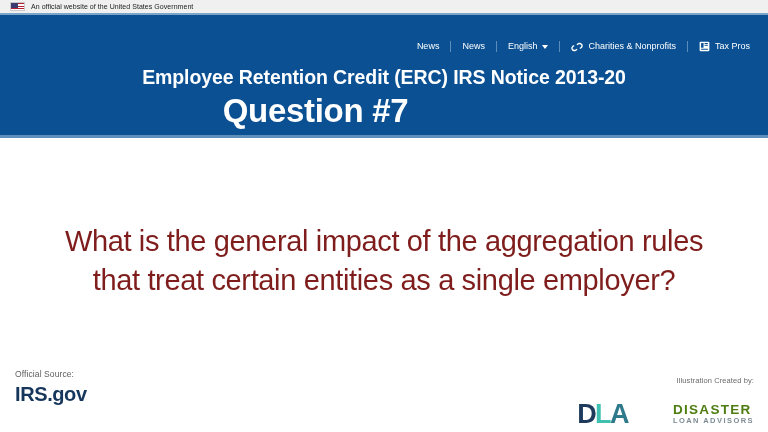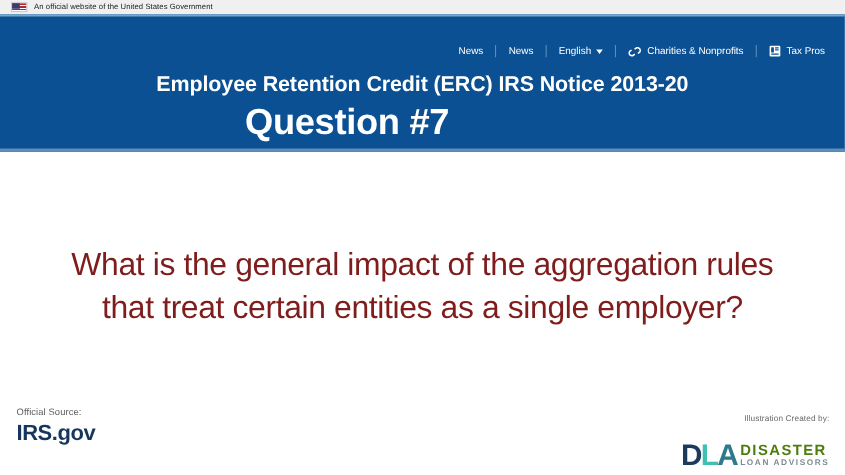--- a/index.html
+++ b/index.html
@@ -224,20 +224,21 @@
     font-size: 7.5px;
     color: #6a6a6a;
     letter-spacing: 0.1px;
     line-height: 1;
     margin-bottom: 17px;
   }
   .dla-logo {
     display: flex;
     align-items: center;
     justify-content: flex-end;
+    gap: 42px;
   }
   .dla-mark {
     font-size: 27px;
     font-weight: bold;
     line-height: 0.92;
     letter-spacing: -1.6px;
     font-family: "Liberation Sans", sans-serif;
   }
   .dla-d { color: #1d3a5c; }
   .dla-l { color: #3fc0b0; }

